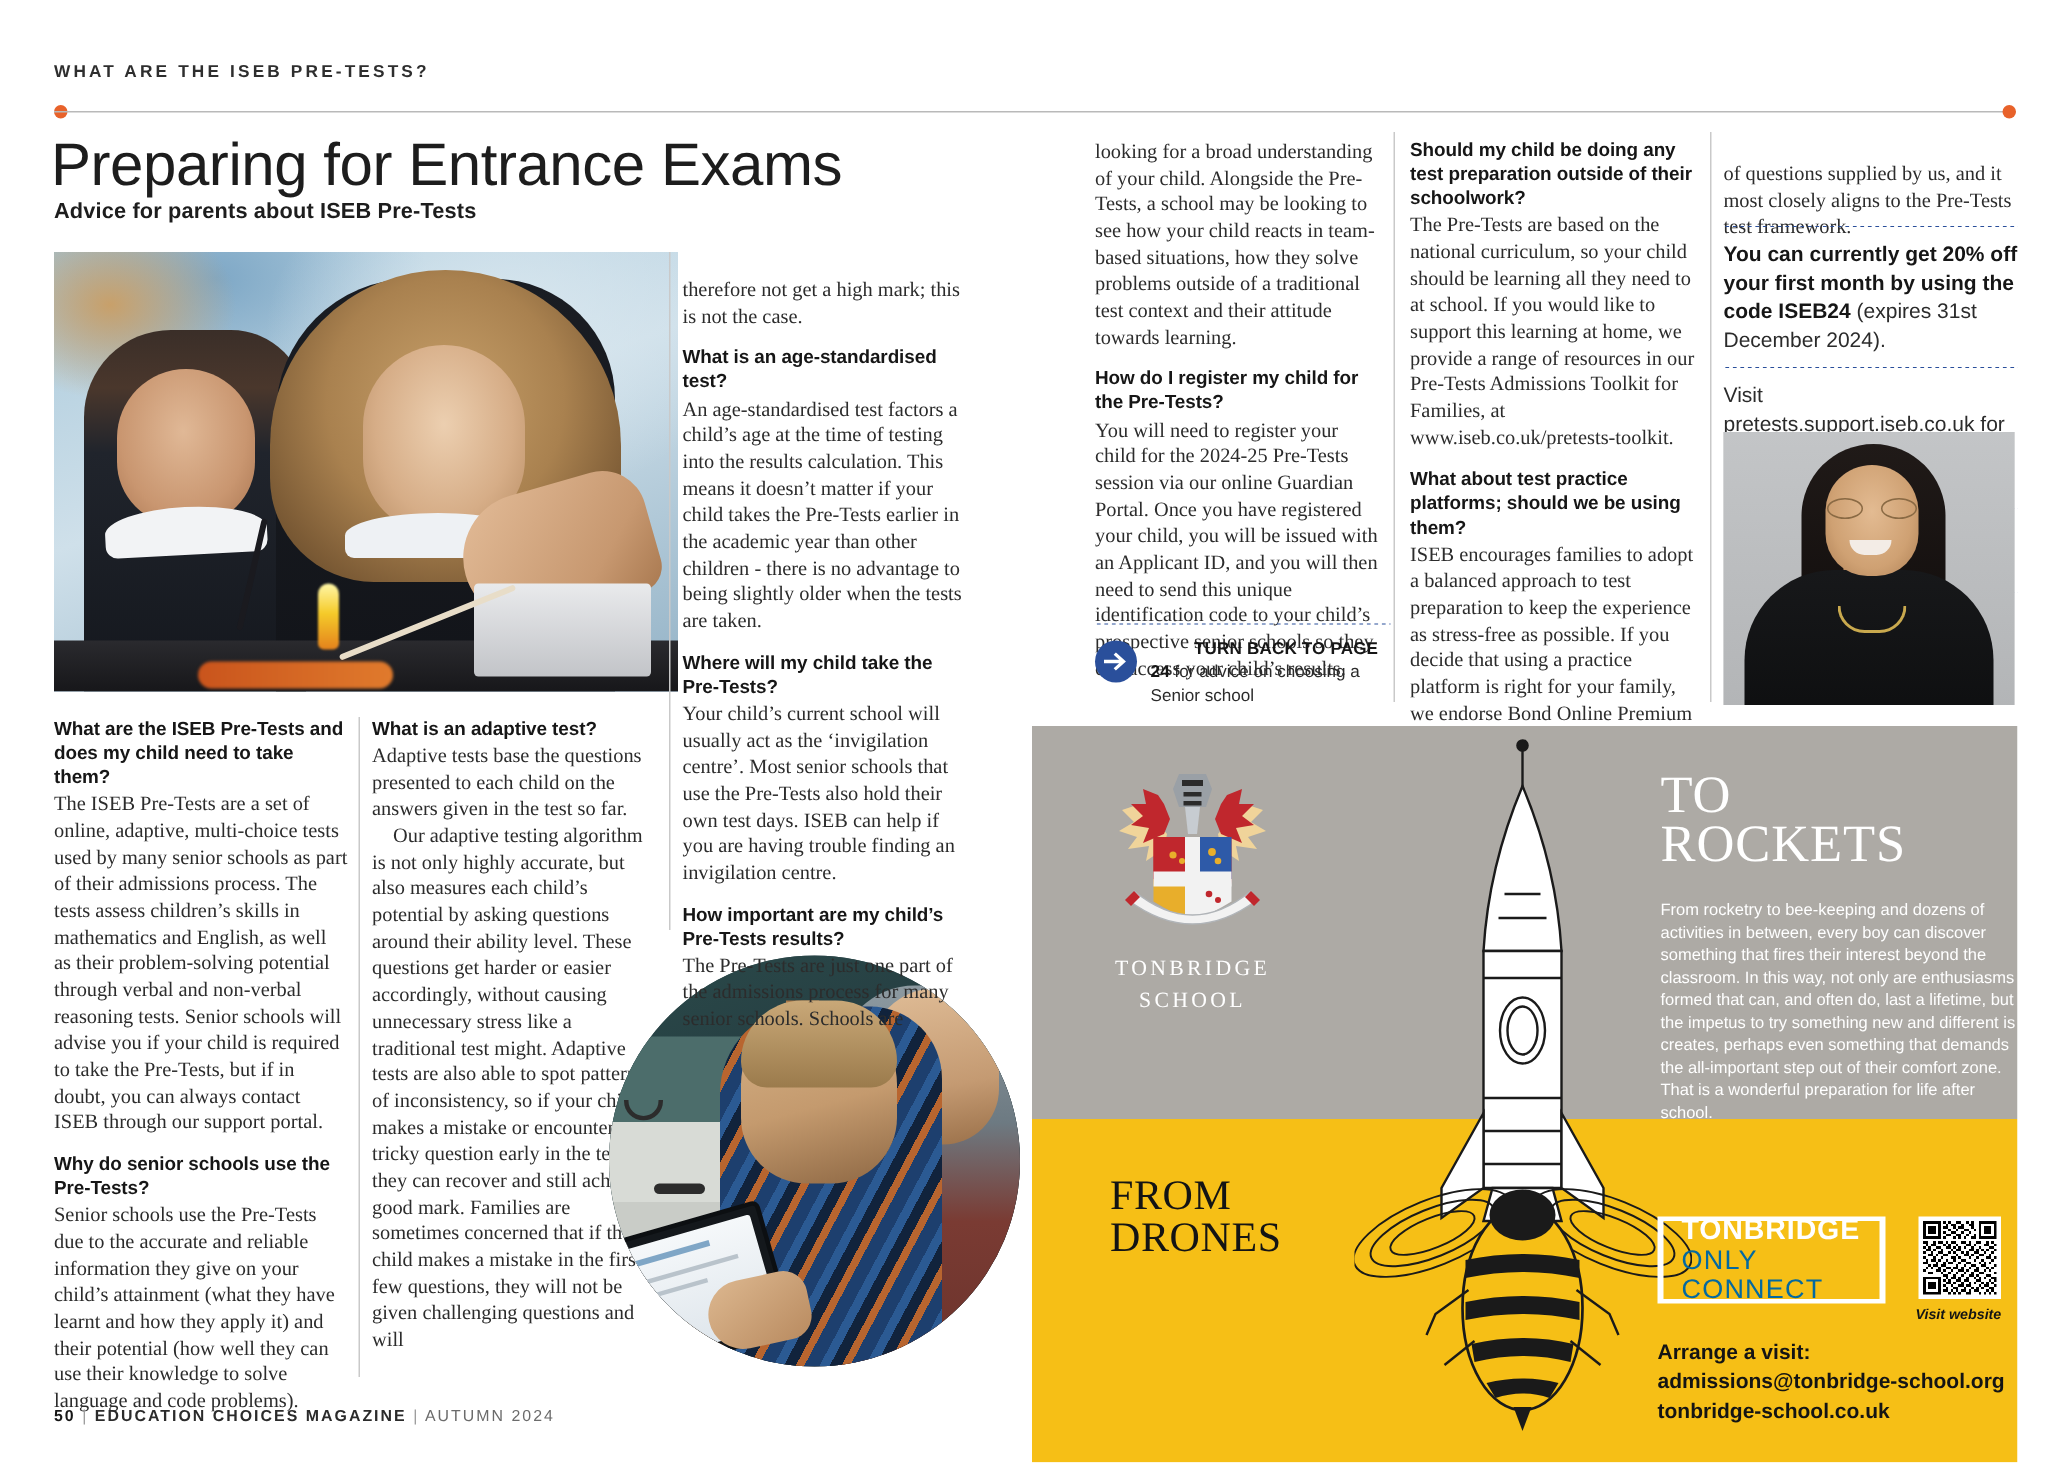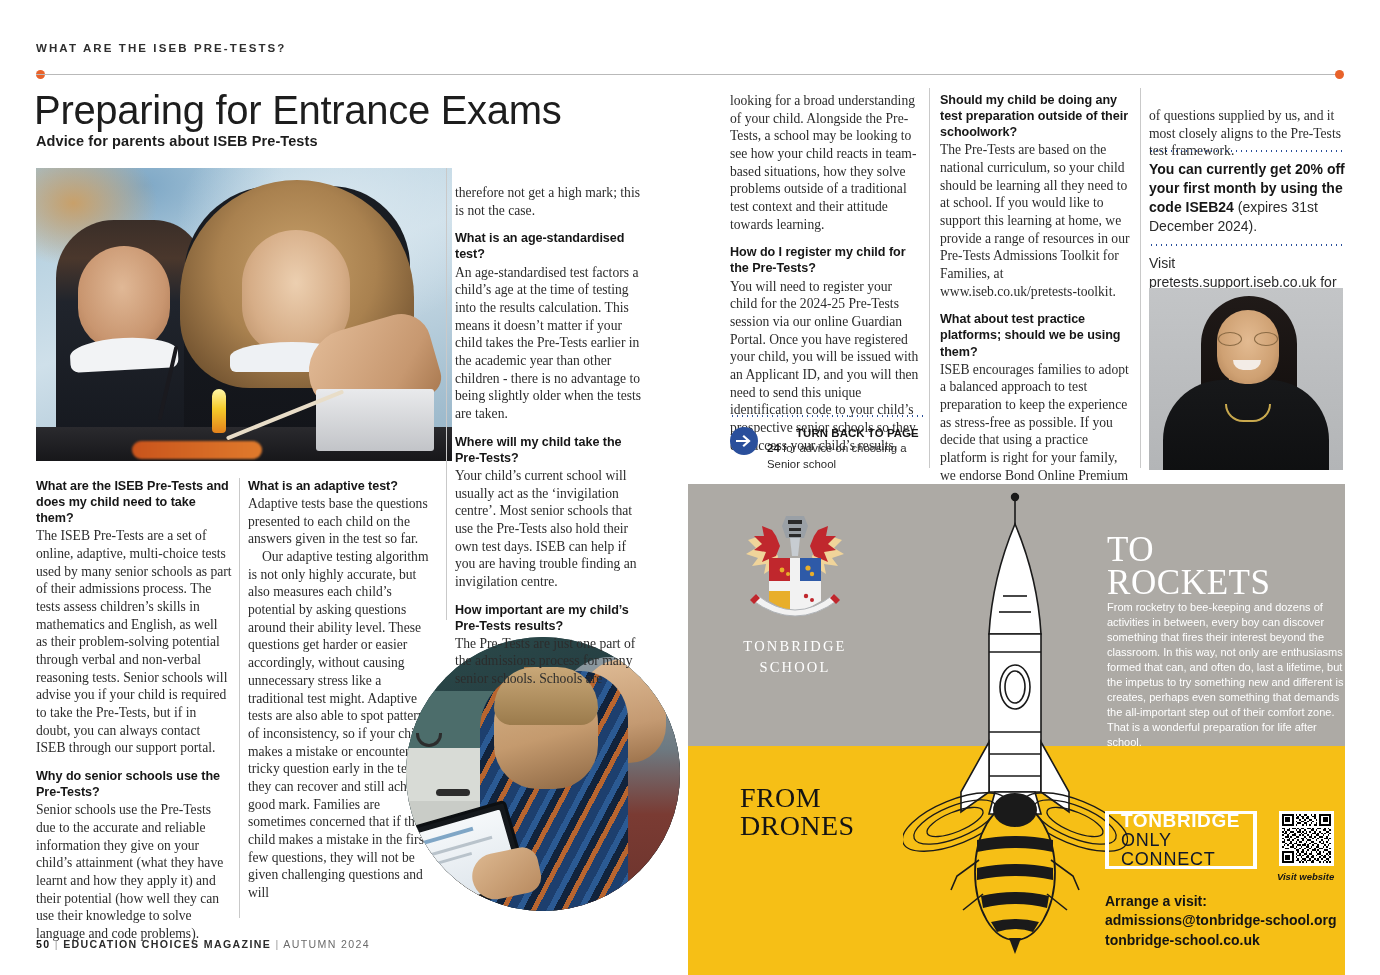--- a/index.html
+++ b/index.html
@@ -253,39 +253,39 @@
   .ad { position:absolute; left:688px; top:484px; width:657px; height:491px; overflow:hidden; }
   .ad .grey { position:absolute; left:0; top:0; width:100%; height:262px; background:#adaaa5; }
   .ad .yellow { position:absolute; left:0; top:262px; width:100%; height:229px; background:#f6bf16; }
 
   .ad .crest { position:absolute; left:54px; top:24px; width:106px; height:118px; }
   .ad .school-name {
     position:absolute; left:42px; top:152px; width:130px; text-align:center;
     font-family:"Liberation Serif", serif; color:#fff; font-size:14.5px;
     letter-spacing:2.2px; line-height:1.42;
   }
-  .ad-to-rockets { position:absolute; left:419px; top:30px; font-family:"Liberation Serif", serif; color:#ffffff; font-size:35px; line-height:0.94; letter-spacing:0.6px;margin-top:20px; }
+  .ad-to-rockets { position:absolute; left:419px; top:30px; font-family:"Liberation Serif", serif; color:#ffffff; font-size:35px; line-height:0.94; letter-spacing:0.6px; }
   .ad-body {
     position:absolute; left:419px; top:116px; width:243px;
     font-size:11px; line-height:1.36; color:#ffffff;
   }
 
   .ad .from-drones {
     position:absolute; left:52px; top:300px; font-family:"Liberation Serif", serif;
     color:#141414; font-size:28px; line-height:1.0; letter-spacing:0.4px;
   }
 
   .ad .logo-box {
     position:absolute; left:417px; top:327px; width:152px; height:58px;
     border-left:4px solid #fff; border-right:4px solid #fff;
     border-top:3px solid #fff; border-bottom:3px solid #fff;
     display:flex; flex-direction:column; justify-content:center; padding-left:12px;
   }
   .ad .logo-box .l1 { color:#fff; font-size:19px; font-weight:700; letter-spacing:0.6px; line-height:1.05; }
-  .ad .logo-box .l2 { color:#0f172a; font-size:18px; font-weight:300; letter-spacing:0.8px; line-height:1.08; }
+  .ad .logo-box .l2 { color:#0369a1; font-size:18px; font-weight:300; letter-spacing:0.8px; line-height:1.08; }
 
   .ad .qr { position:absolute; left:591px; top:327px; width:55px; height:55px; background:#fff; padding:3px; }
   .ad .qr canvas, .ad .qr .qrgrid { width:100%; height:100%; display:block; }
   .ad .qr-cap {
     position:absolute; left:589px; top:387px; width:60px; text-align:left;
     font-size:9.5px; font-style:italic; font-weight:700; color:#141414;
   }
 
   .ad .contact {
     position:absolute; left:417px; top:408px; width:240px;

